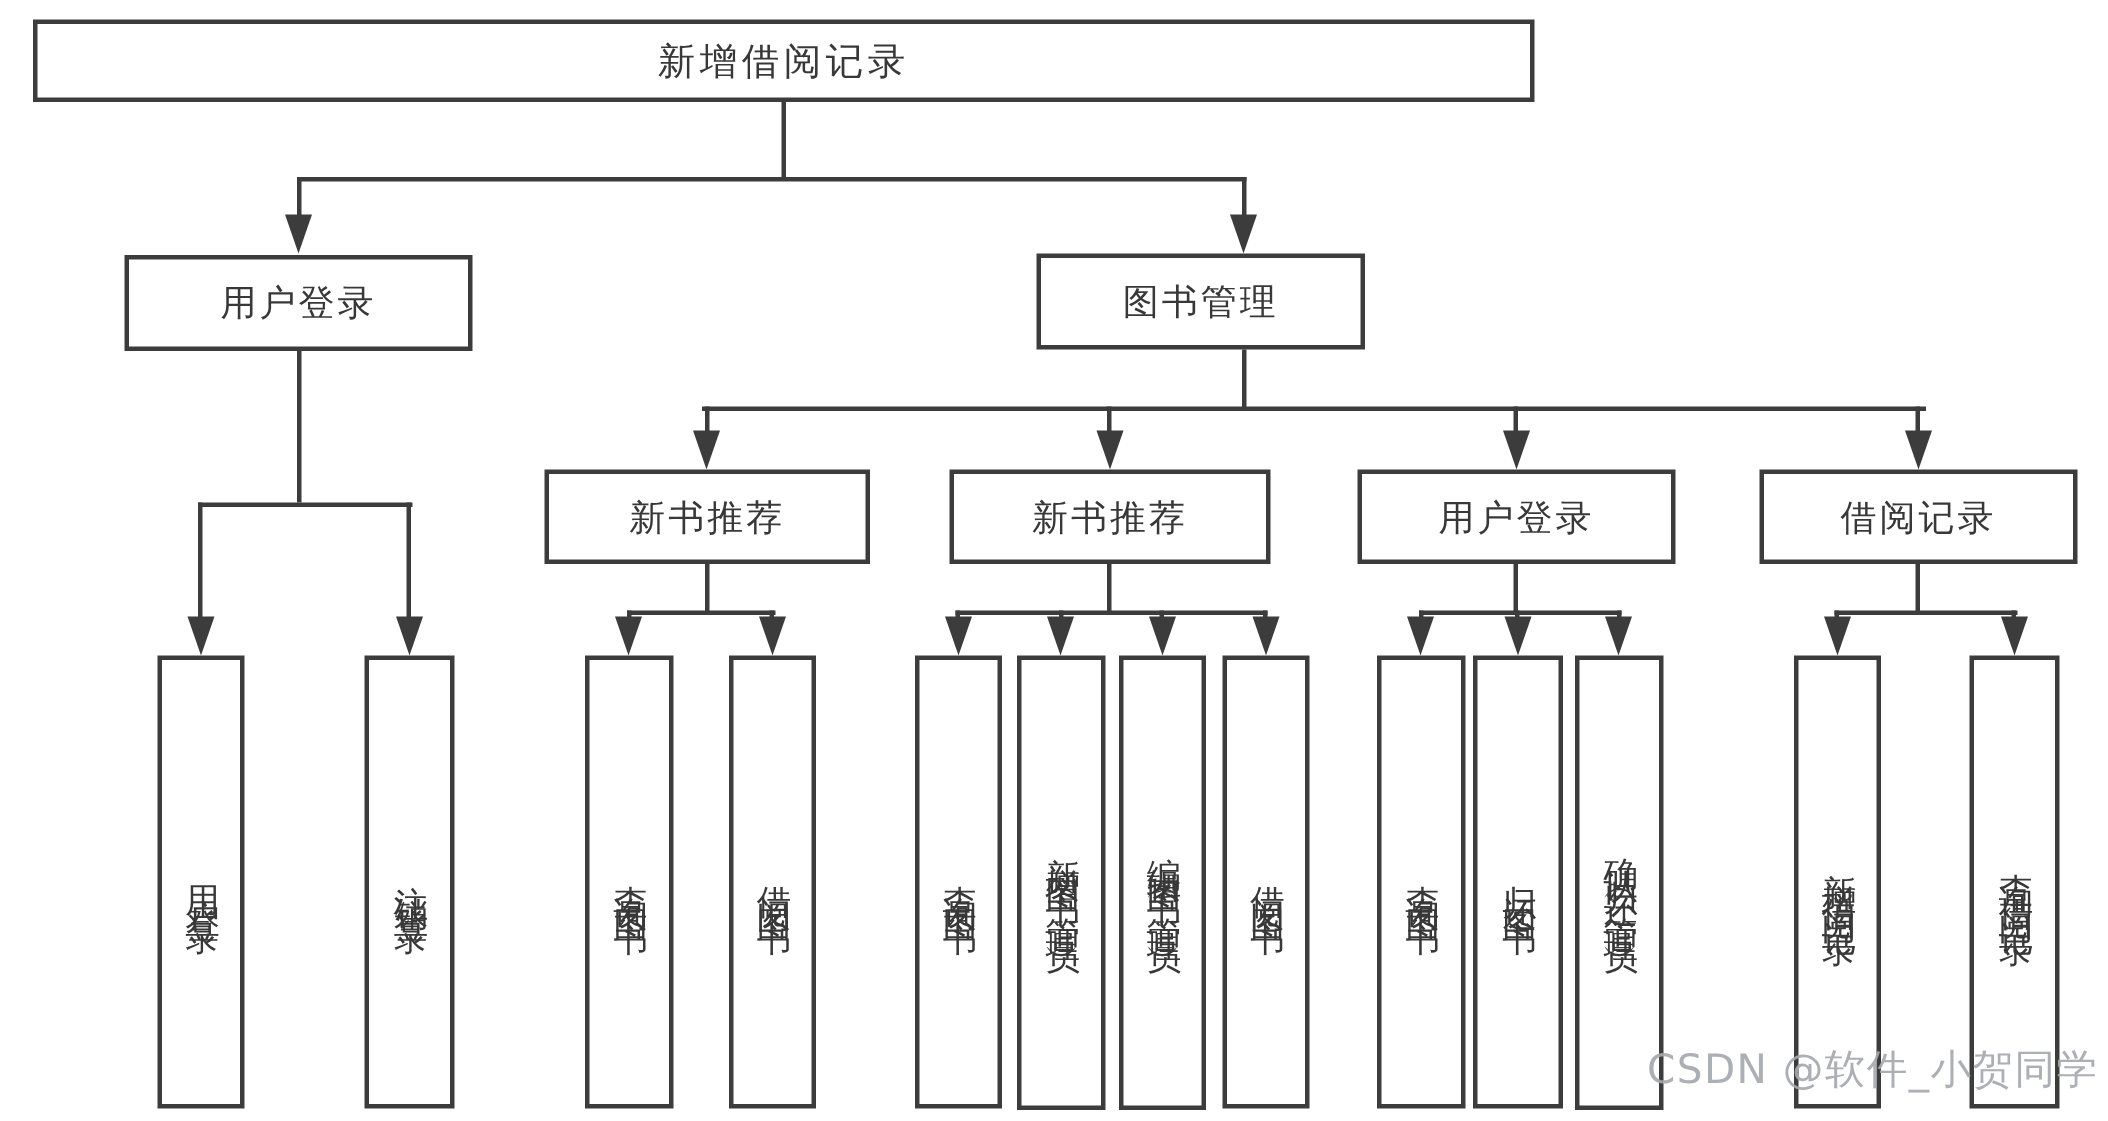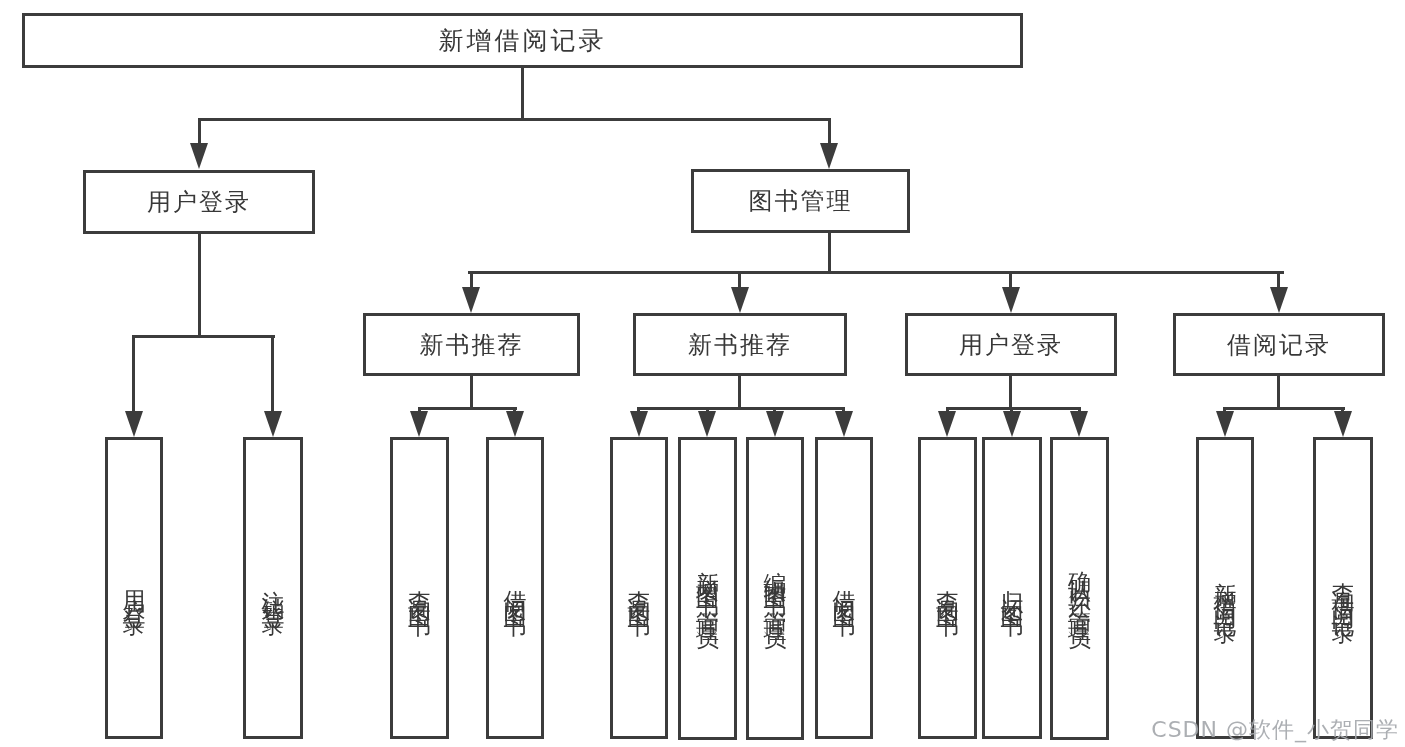--- a/index.html
+++ b/index.html
@@ -37,22 +37,22 @@
   .hline{height:3px;}
   .arrow{
     position:absolute;
     width:0;height:0;
     border-left:9px solid transparent;
     border-right:9px solid transparent;
     border-top:26px solid #3c3c3c;
   }
   .watermark{
     position:absolute;
-    right:6px;bottom:2px;
-    font-size:22px;
+    right:6px;bottom:16px;
+    font-size:27px;
     color:rgba(165,168,173,0.92);
     letter-spacing:1px;
     z-index:10;
     margin-top:45px;
   }
 </style>
 </head>
 <body>
 
 <div class="canvas">

